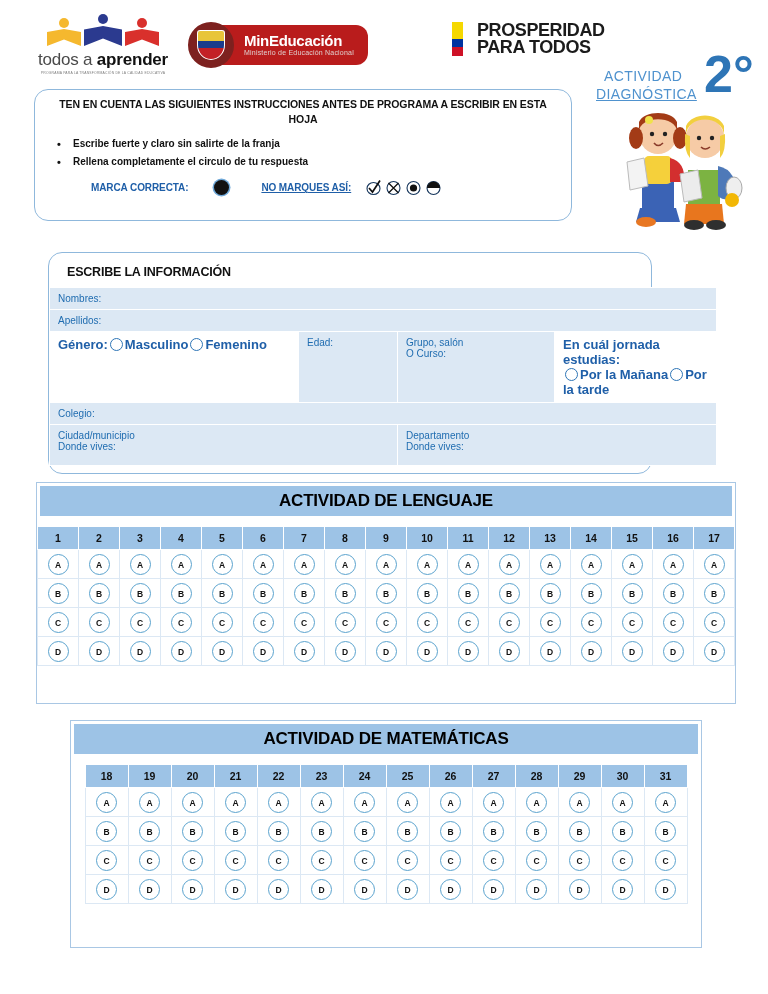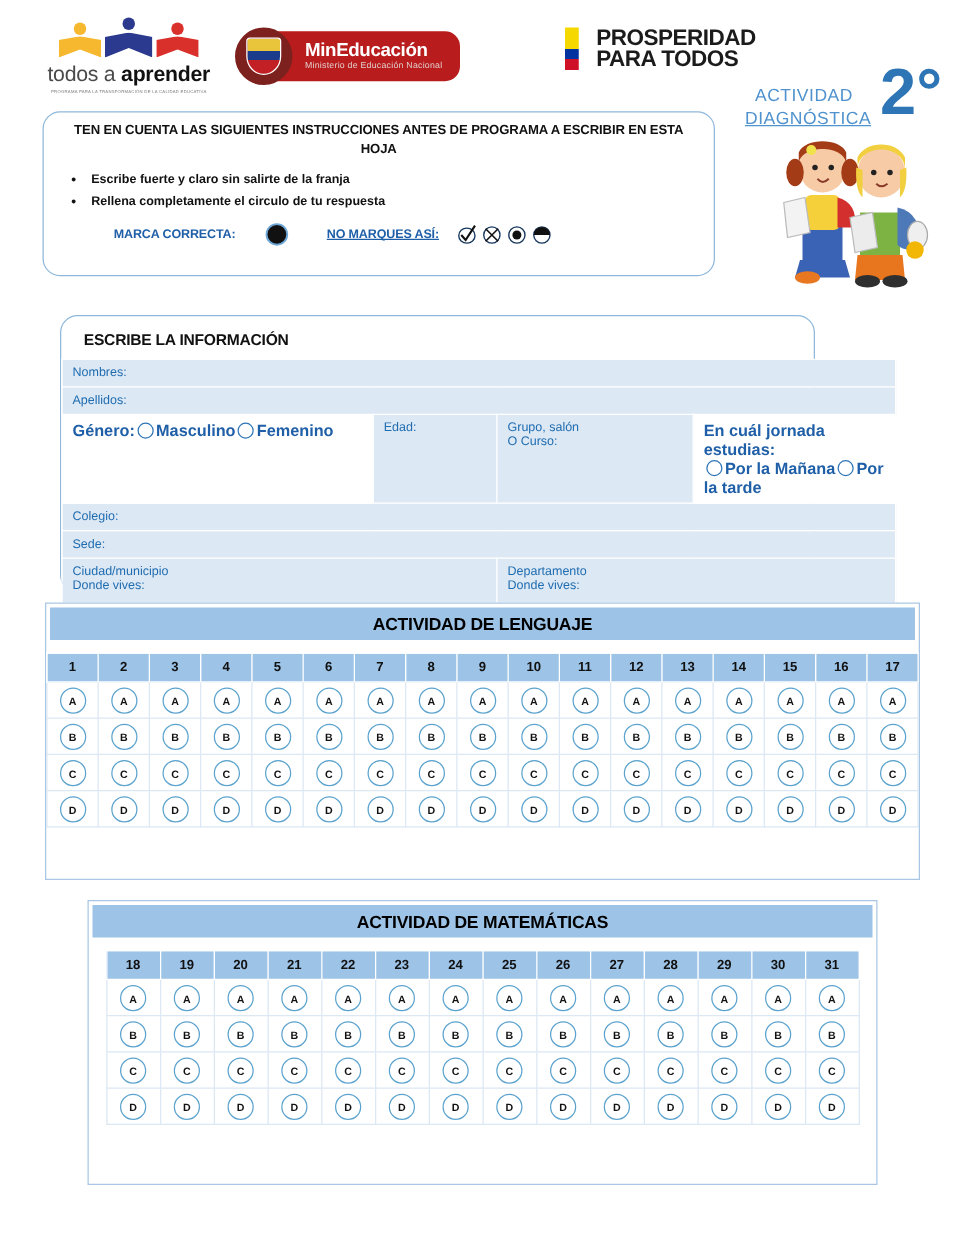--- a/index.html
+++ b/index.html
@@ -244,21 +244,21 @@
   
   .section {
     position: absolute;
     border: 1px solid #A9C7E4;
     background: #fff;
     box-sizing: border-box;
   }
   .section-title {
     background: #9DC3E6;
     color: #000;
-    font-size: 14px;
+    font-size: 17px;
     font-weight: bold;
     text-align: center;
     padding: 5px 0;
     letter-spacing: -0.2px;
     margin: 3px 3px 0 3px;
   }
   .ans-table {
     border-collapse: collapse;
     margin: 10px auto 0 auto;
   }
@@ -444,23 +444,20 @@
         <div>O Curso:</div>
       </td>
       <td class="white">
         <div class="bold-blue">En cuál jornada estudias:</div>
         <div><span class="radio"></span><span class="bold-blue">Por la Mañana</span><span class="radio"></span><span class="bold-blue">Por la tarde</span></div>
       </td>
     </tr>
     <tr class="row-h">
       <td colspan="4">Colegio:</td>
     </tr>
-    <tr class="row-h">
-      <td colspan="4">Sede:</td>
-    </tr>
     <tr class="row-tall2">
       <td colspan="2">
         <div>Ciudad/municipio</div>
         <div>Donde vives:</div>
       </td>
       <td colspan="2">
         <div>Departamento</div>
         <div>Donde vives:</div>
       </td>
     </tr>

